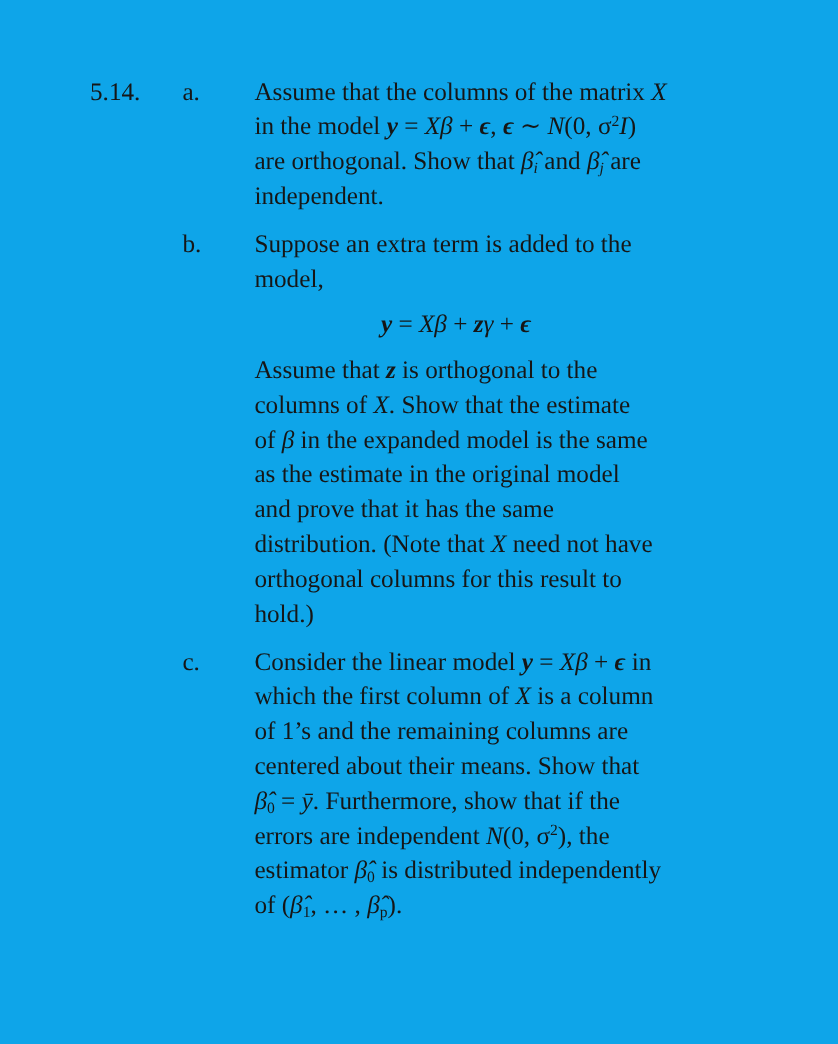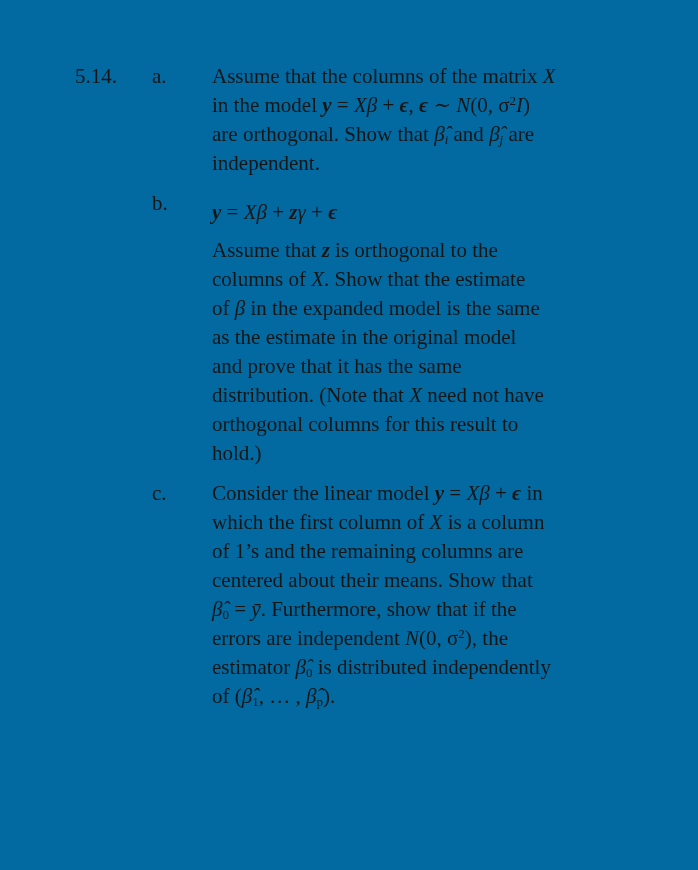--- a/index.html
+++ b/index.html
@@ -12,21 +12,21 @@
     background: #fdfdfd;
     font-family: "Liberation Serif", "DejaVu Serif", serif;
     color: #161616;
   }
   .page {
     box-sizing: border-box;
     width: 698px;
     height: 870px;
     padding: 62px 20px 0 75px;
     overflow: hidden;
-    background: #0369a1;
+    background: #0ea5e9;
   }
   .problem {
     display: flex;
     font-size: 21px;
     line-height: 29px;
   }
   .problem-number {
     flex: 0 0 77px;
     width: 77px;
   }
@@ -48,20 +48,21 @@
   .part-content {
     flex: 1;
     min-width: 0;
     margin-left: 32px;
   }
   .text-block {
     margin: 0;
   }
   .equation {
     margin: 9px 130px 9px 0;
+    text-align: center;
     white-space: nowrap;
   }
   sub, sup {
     font-size: 0.62em;
     line-height: 0;
   }
   sub { vertical-align: -0.25em; }
   sup { vertical-align: 0.55em; }
   i { font-style: italic; }
   b { font-weight: bold; }
@@ -79,20 +80,21 @@
       <div class="part">
         <div class="part-label">a.</div>
         <div class="part-content">
           <p class="text-block">Assume that the columns of the matrix <i>X</i><br>in the model <b><i>y</i></b> = <i>Xβ</i> + <b><i>ϵ</i></b>, <b><i>ϵ</i></b> ∼ <i>N</i>(0, σ<sup>2</sup><i>I</i>)<br>are orthogonal. Show that <i>β̂<sub>i</sub></i> and <i>β̂<sub>j</sub></i> are<br>independent.</p>
         </div>
       </div>
 
       <div class="part">
         <div class="part-label">b.</div>
         <div class="part-content">
+          <p class="text-block">Suppose an extra term is added to the<br>model,</p>
           <p class="equation"><b><i>y</i></b> = <i>Xβ</i> + <b><i>z</i></b><i>γ</i> + <b><i>ϵ</i></b></p>
           <p class="text-block">Assume that <b><i>z</i></b> is orthogonal to the<br>columns of <i>X</i>. Show that the estimate<br>of <i>β</i> in the expanded model is the same<br>as the estimate in the original model<br>and prove that it has the same<br>distribution. (Note that <i>X</i> need not have<br>orthogonal columns for this result to<br>hold.)</p>
         </div>
       </div>
 
       <div class="part">
         <div class="part-label">c.</div>
         <div class="part-content">
           <p class="text-block">Consider the linear model <b><i>y</i></b> = <i>Xβ</i> + <b><i>ϵ</i></b> in<br>which the first column of <i>X</i> is a column<br>of 1’s and the remaining columns are<br>centered about their means. Show that<br><i>β̂</i><sub>0</sub> = <i>ȳ</i>. Furthermore, show that if the<br>errors are independent <i>N</i>(0, σ<sup>2</sup>), the<br>estimator <i>β̂</i><sub>0</sub> is distributed independently<br>of (<i>β̂</i><sub>1</sub>, … , <i>β̂</i><sub>p</sub>).</p>
         </div>

